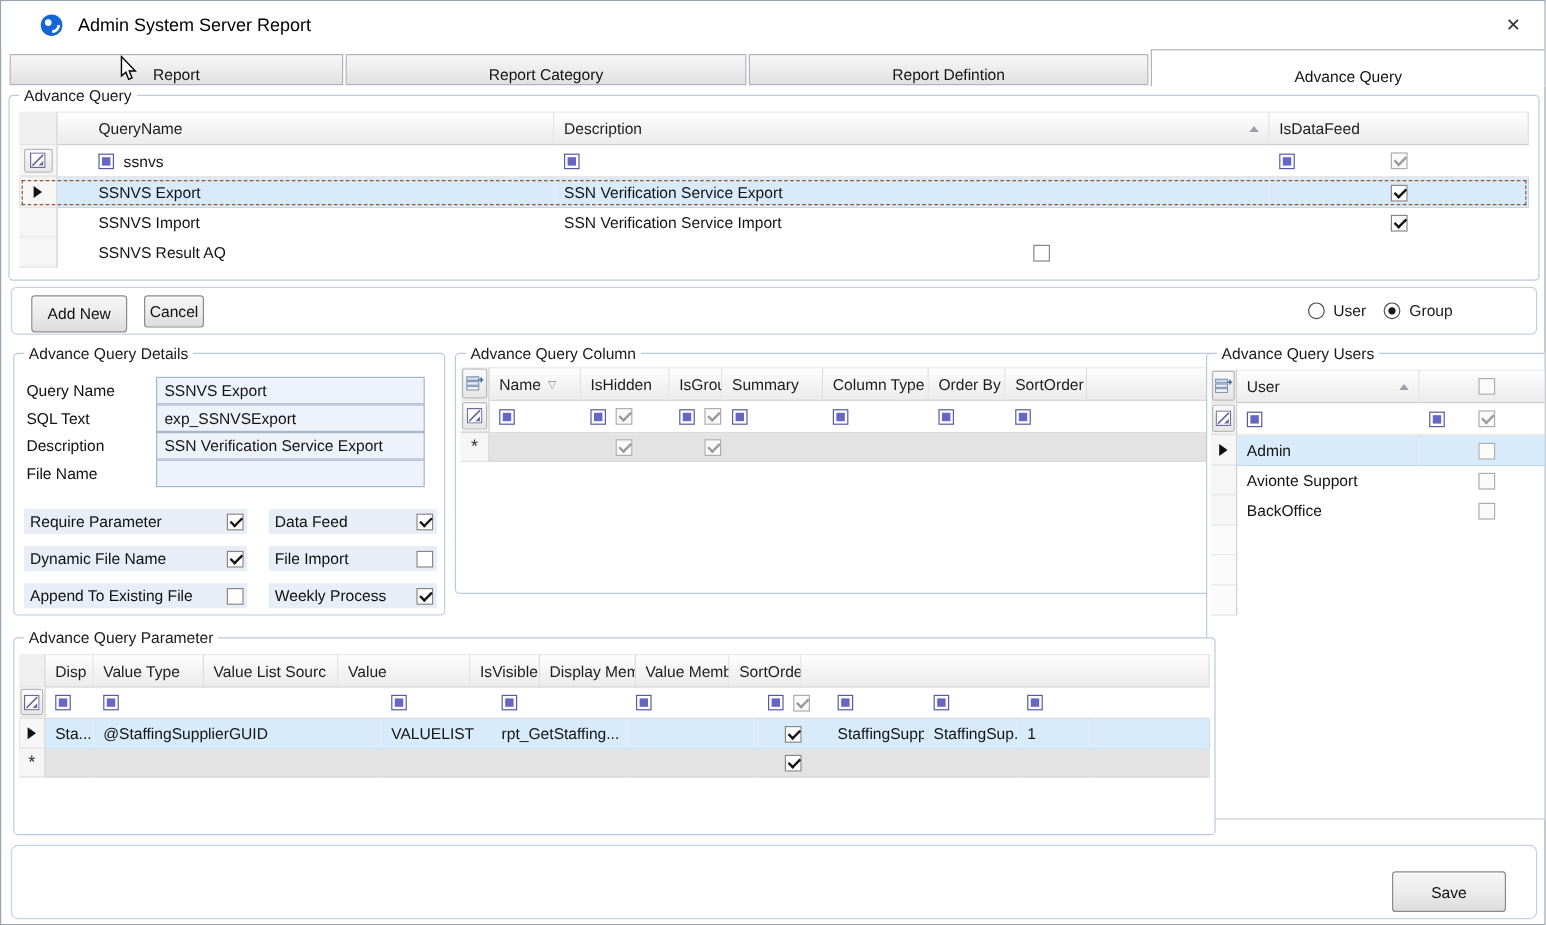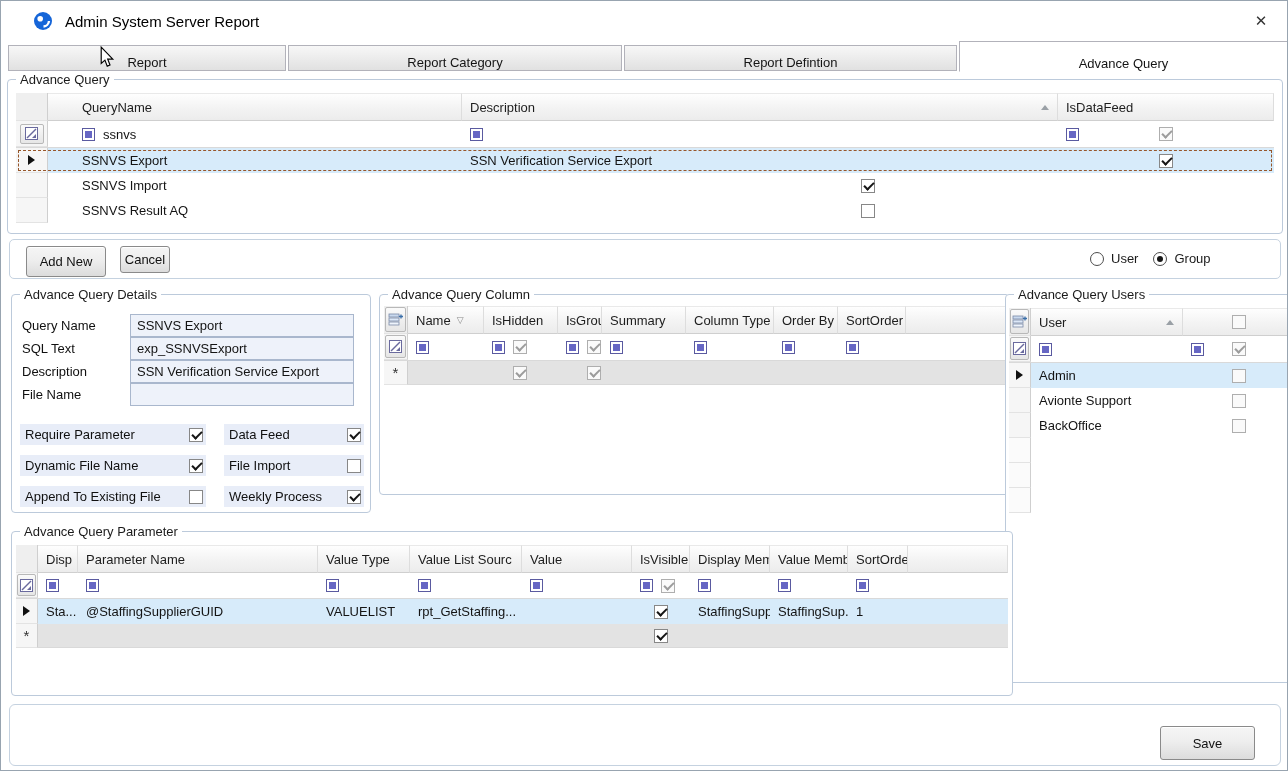--- a/index.html
+++ b/index.html
@@ -145,20 +145,21 @@
           </div>
         <div class="cell q-c1 pl34">SSNVS Export</div>
         <div class="cell q-c2">SSN Verification Service Export</div>
         <div class="cell q-c3 center">
             <span class="cb on"></span>
           </div>
       </div>
       <div class="grow h25">
         <div class="rh q-c0"></div>
         <div class="cell q-c1 pl34">SSNVS Import</div>
+        <div class="cell q-c2">SSN Verification Service Import</div>
         <div class="cell q-c3 center">
             <span class="cb on"></span>
           </div>
       </div>
       <div class="grow h25">
         <div class="rh q-c0"></div>
         <div class="cell q-c1 pl34">SSNVS Result AQ</div>
         <div class="cell q-c3 center">
             <span class="cb"></span>
           </div>
@@ -383,23 +384,20 @@
   </fieldset>
 
   <fieldset class="gb" style="left:10px;top:523px;width:1002px;height:172px">
     <legend><span>Advance Query Parameter</span></legend>
     <div class="grid" style="left:4px;top:6px;right:4px">
       <div class="grow h28">
         <div class="rh p-c0" style="background:#efefef"></div>
         <div class="hcell p-c1">
             <span>Disp</span>
           </div>
-        <div class="hcell p-c2">
-            <span>Parameter Name</span>
-          </div>
         <div class="hcell p-c3">
             <span>Value Type</span>
           </div>
         <div class="hcell p-c4">
             <span>Value List Sourc</span>
           </div>
         <div class="hcell p-c5">
             <span>Value</span>
           </div>
         <div class="hcell p-c6">

